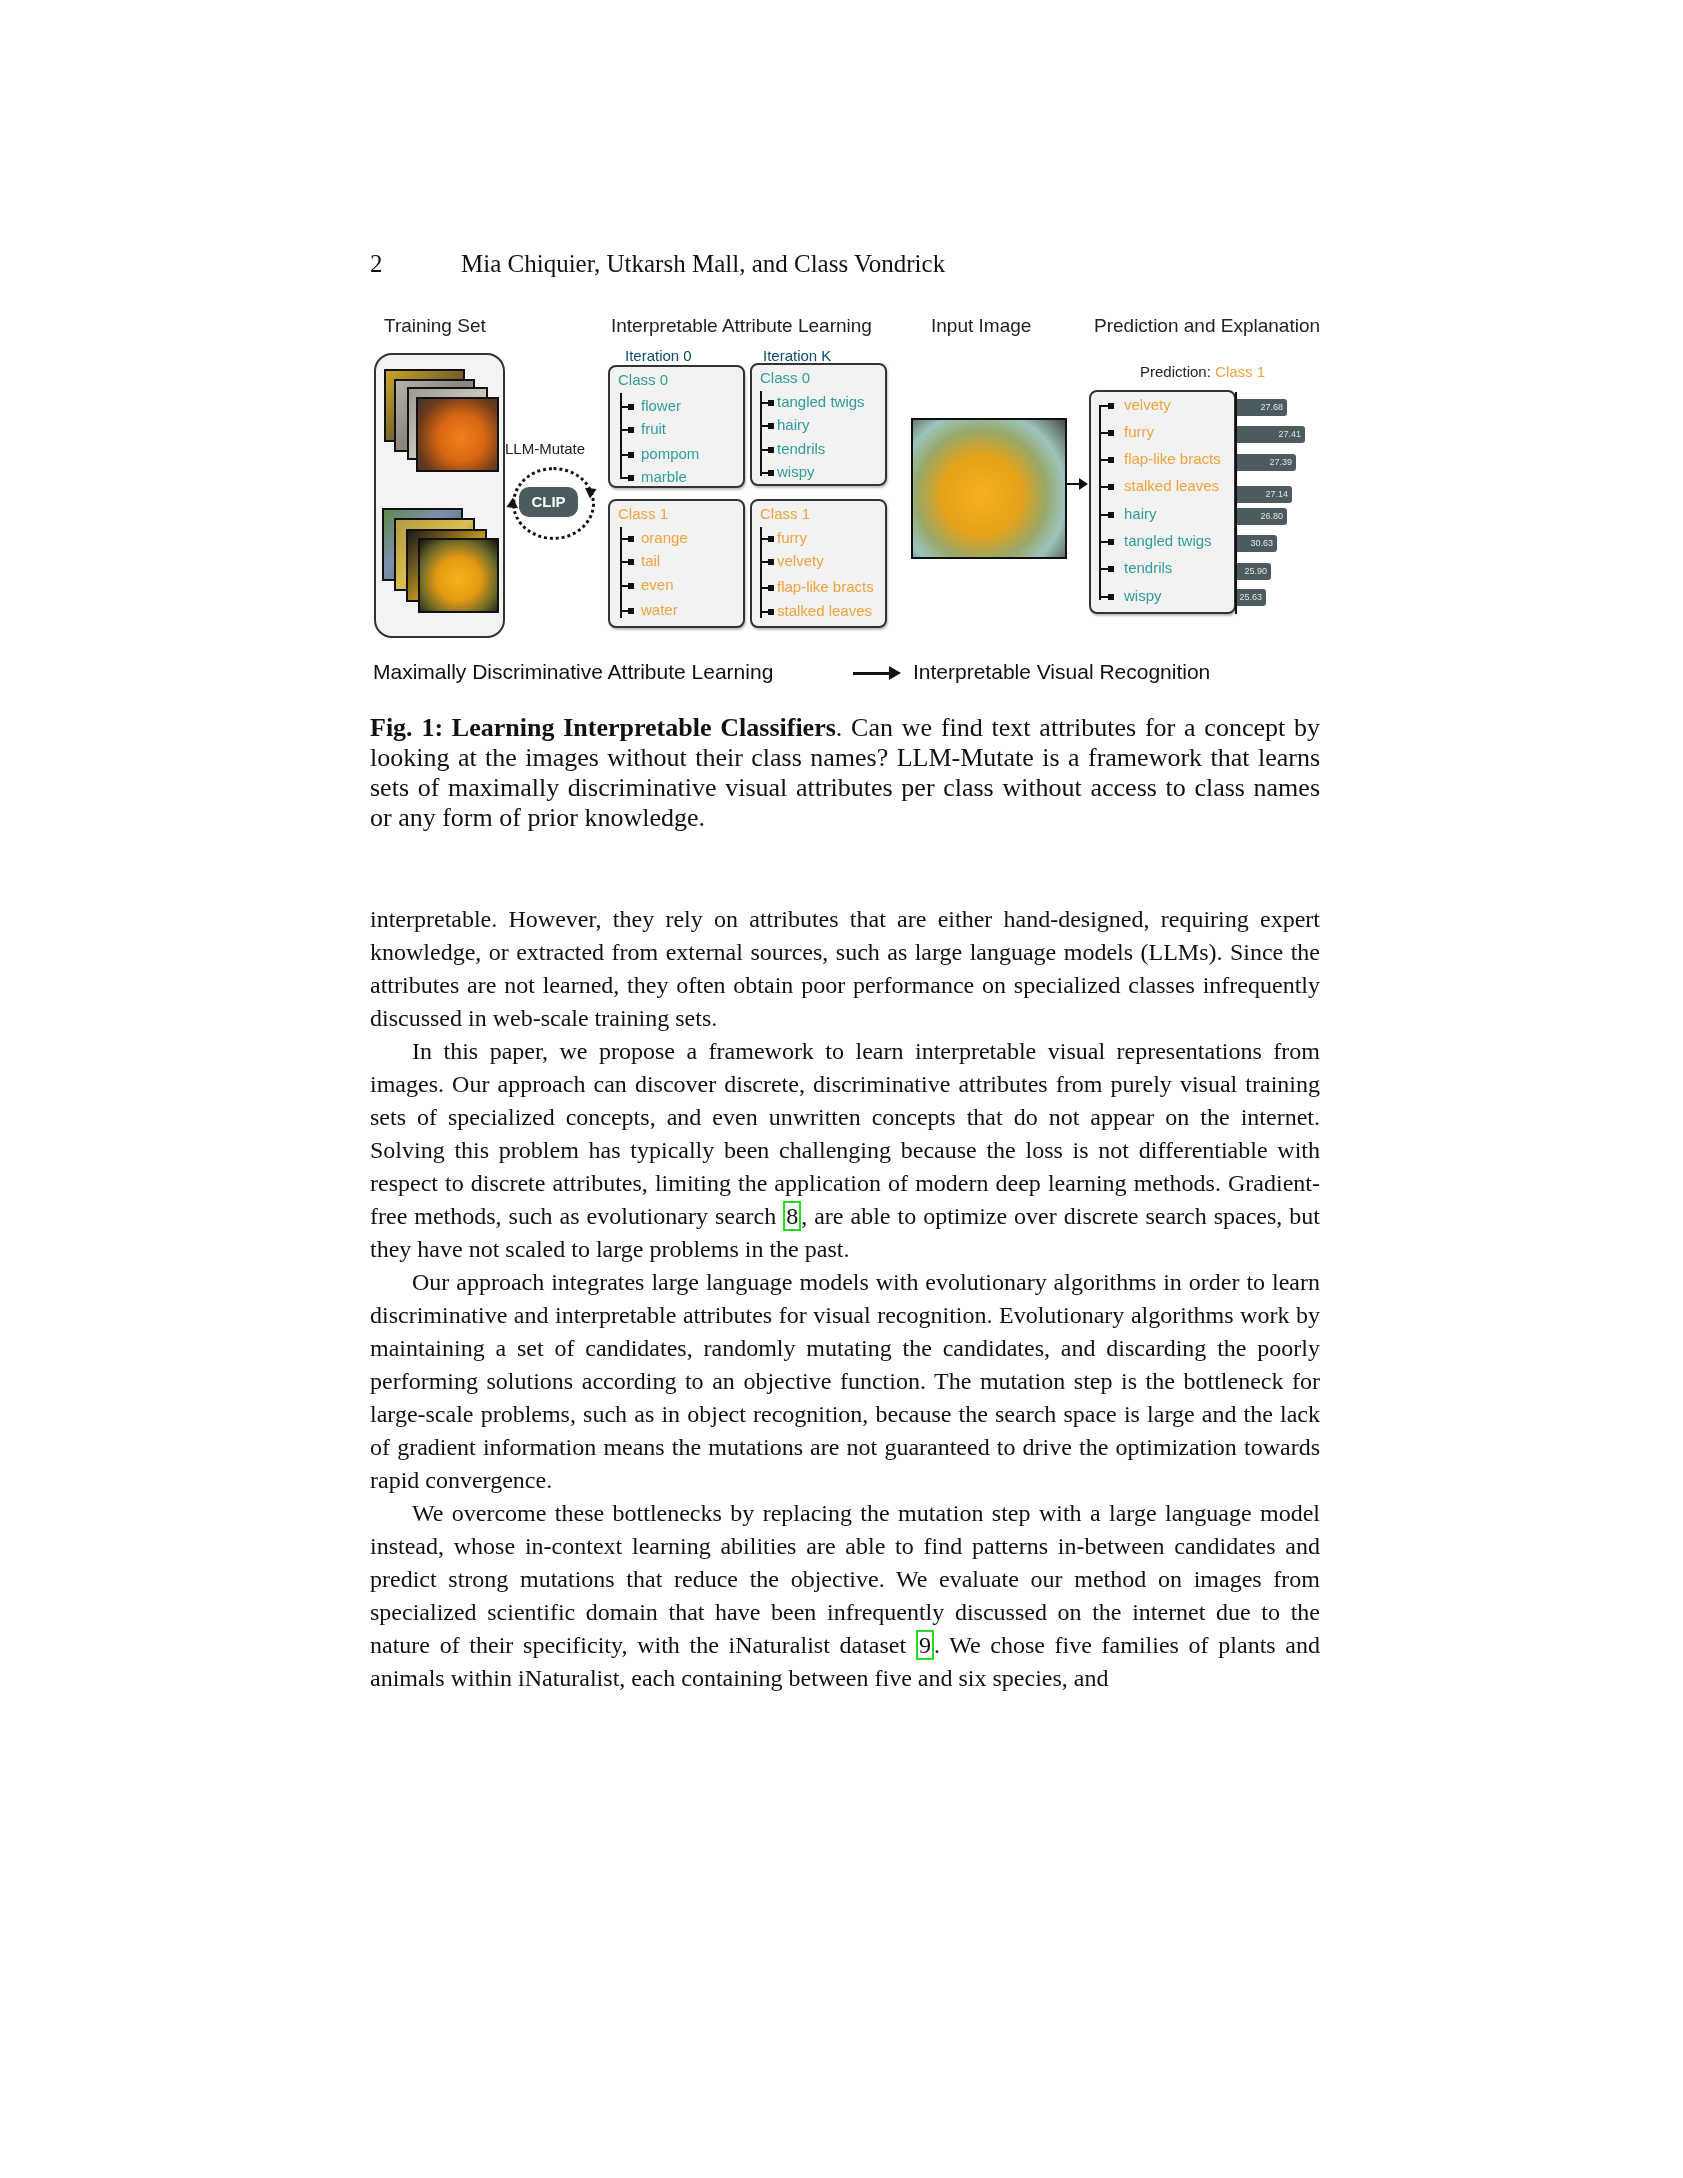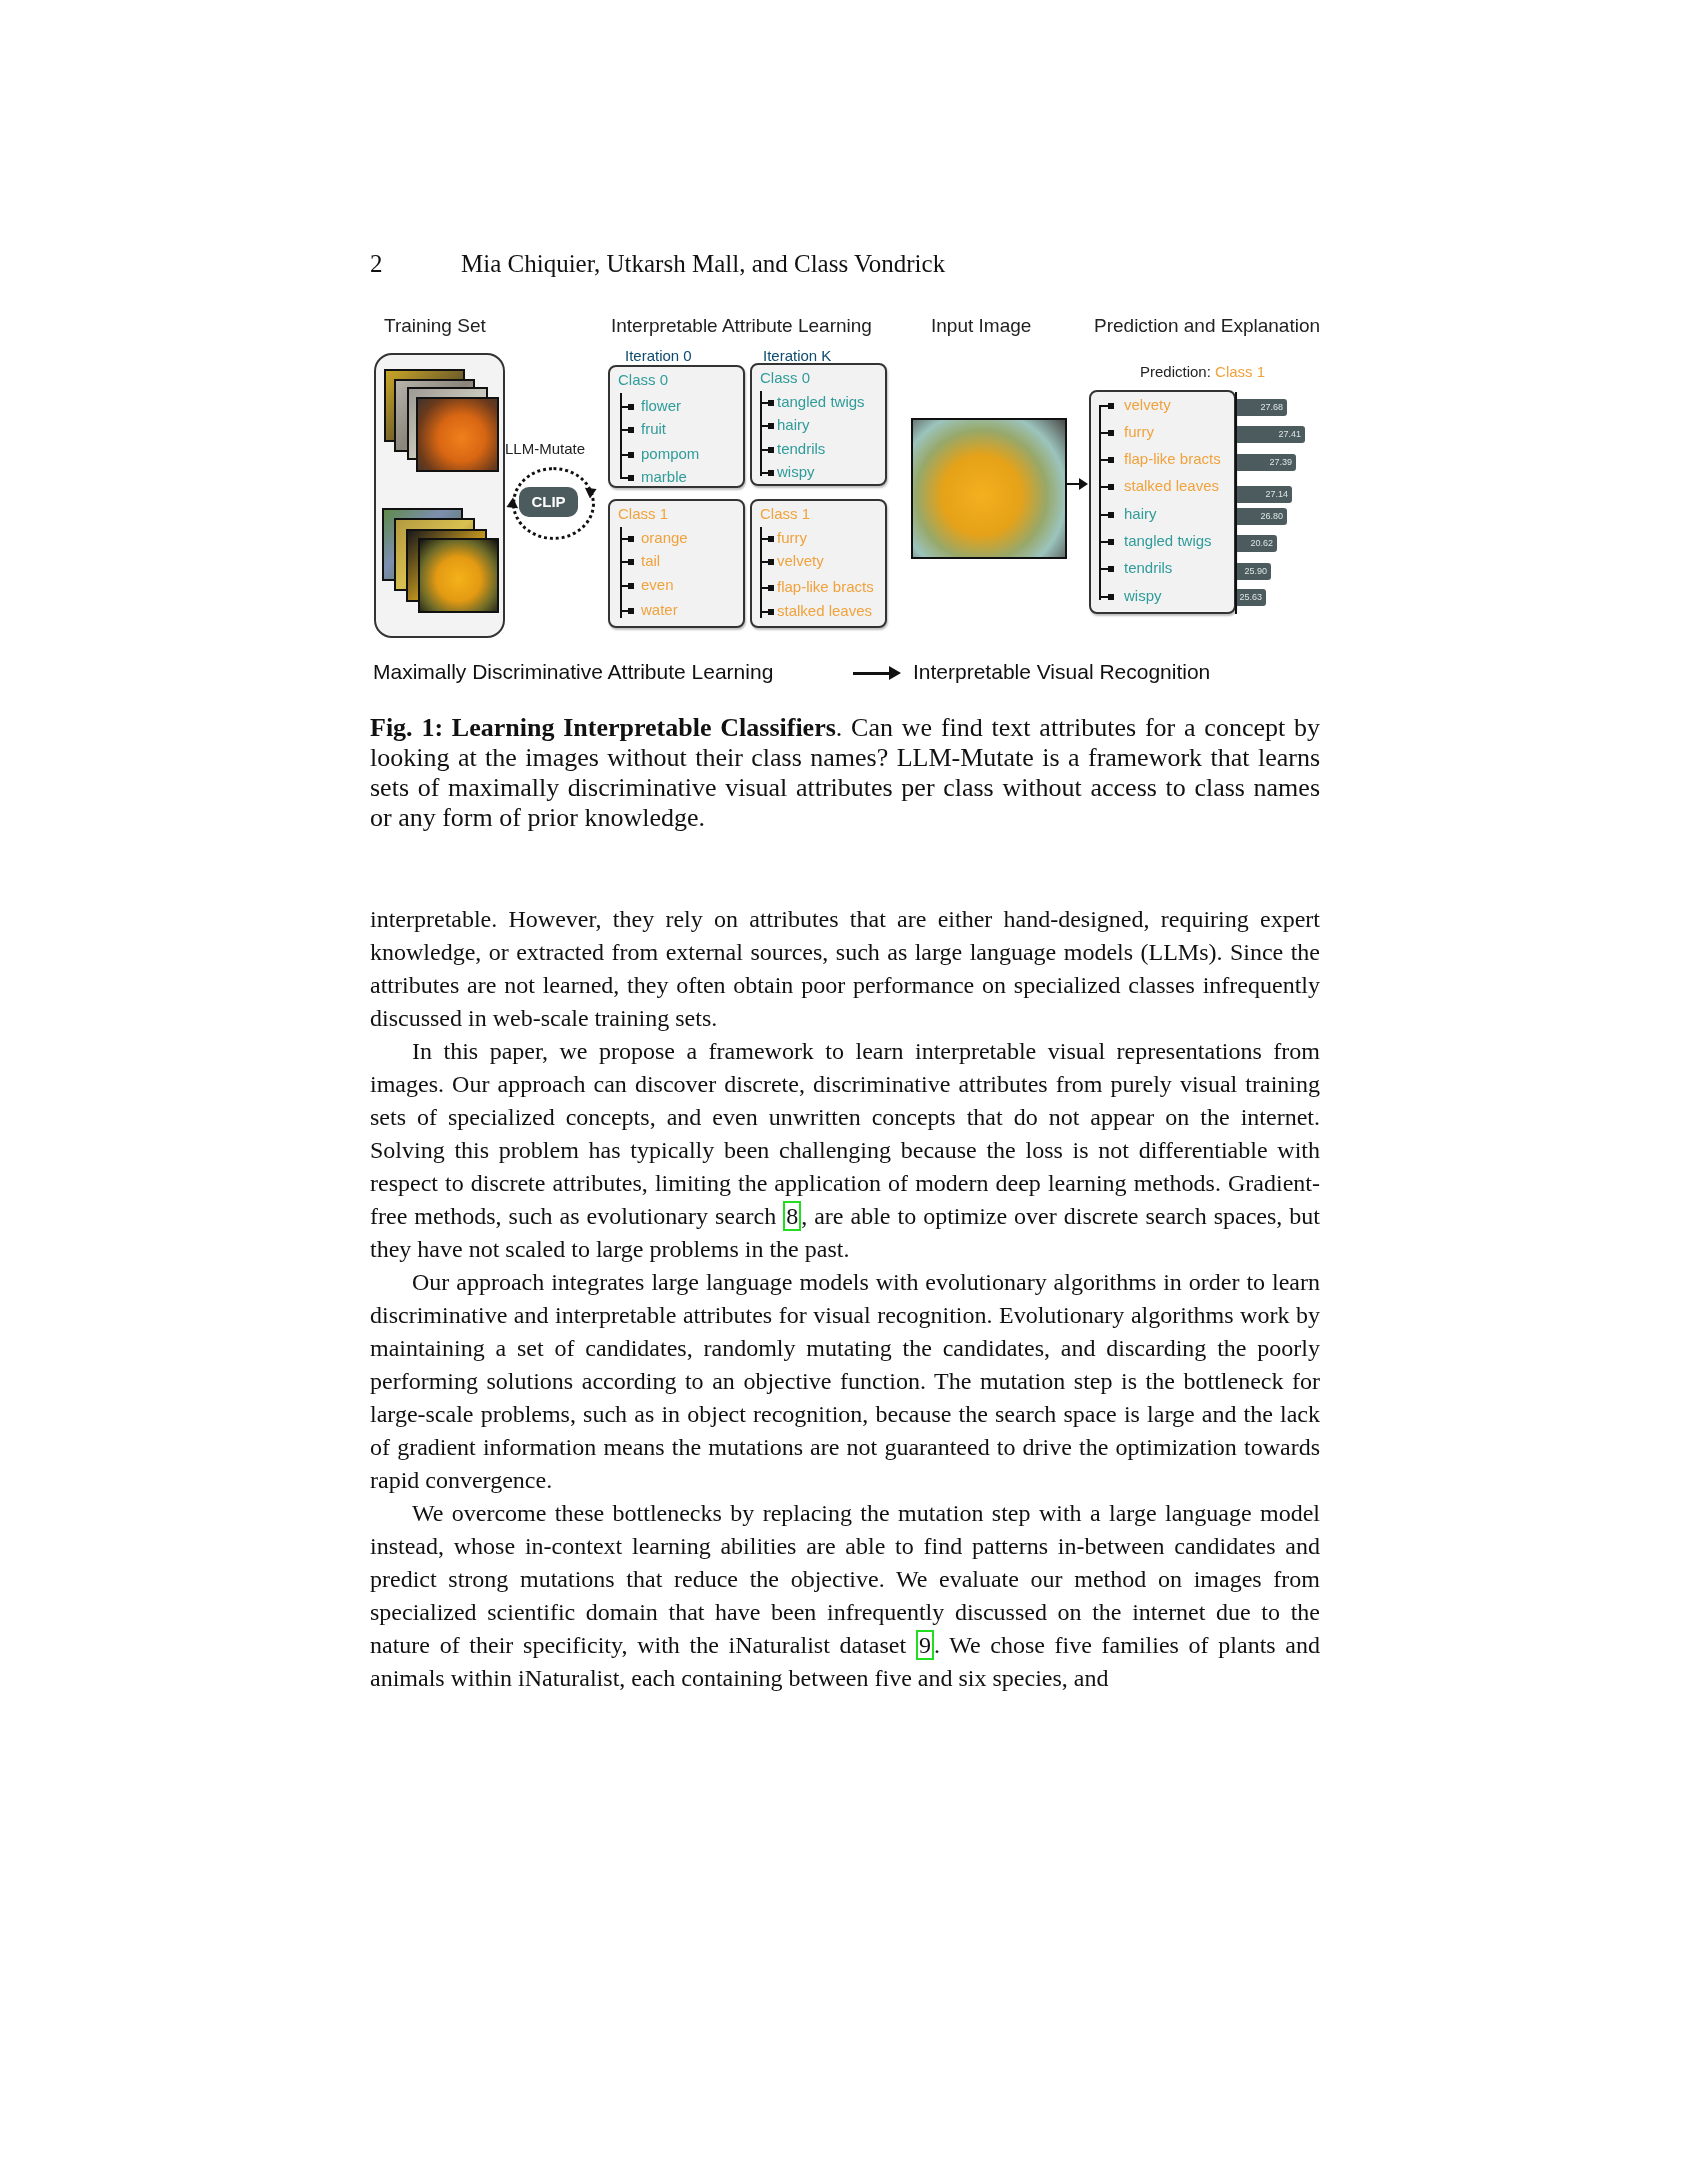--- a/index.html
+++ b/index.html
@@ -154,21 +154,21 @@
     <div class="pred-item teal" style="top:167px;"><span class="tick"></span><span class="sq"></span><span>tendrils</span></div>
     <div class="pred-item teal" style="top:195px;"><span class="tick"></span><span class="sq"></span><span>wispy</span></div>
   </div>
 
   <div class="axis"></div>
   <div class="bar" style="top:84px;width:50px;">27.68</div>
   <div class="bar" style="top:111px;width:68px;">27.41</div>
   <div class="bar" style="top:139px;width:59px;">27.39</div>
   <div class="bar" style="top:165px;width:55px;margin-top:6px;">27.14</div>
   <div class="bar" style="top:193px;width:50px;">26.80</div>
-  <div class="bar" style="top:220px;width:40px;">20.62</div>
+  <div class="bar" style="top:220px;width:40px;">30.63</div>
   <div class="bar" style="top:248px;width:34px;">25.90</div>
   <div class="bar" style="top:274px;width:29px;">25.63</div>
 
   <div class="bottom-left">Maximally Discriminative Attribute Learning</div>
   <div class="bottom-arrow"></div>
   <div class="bottom-arrow-head"></div>
   <div class="bottom-right">Interpretable Visual Recognition</div>
 </div>
 
 <div class="caption">

